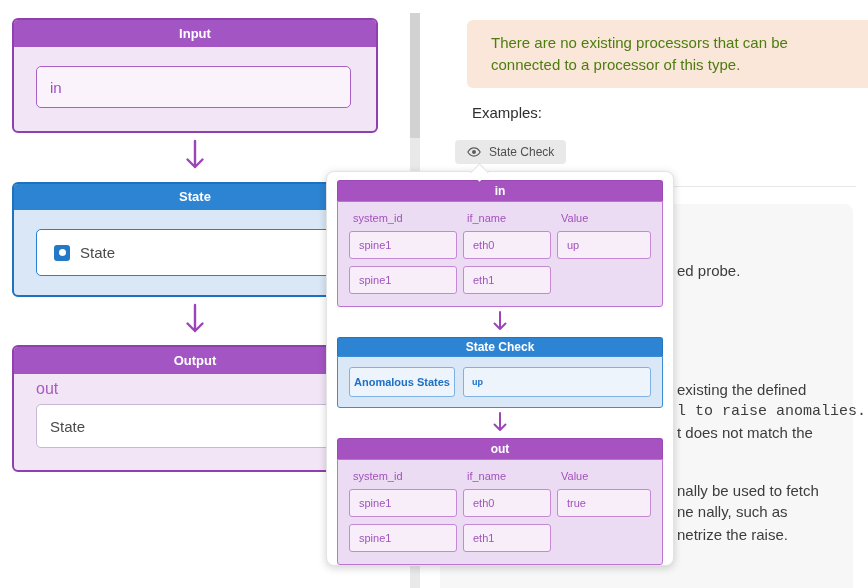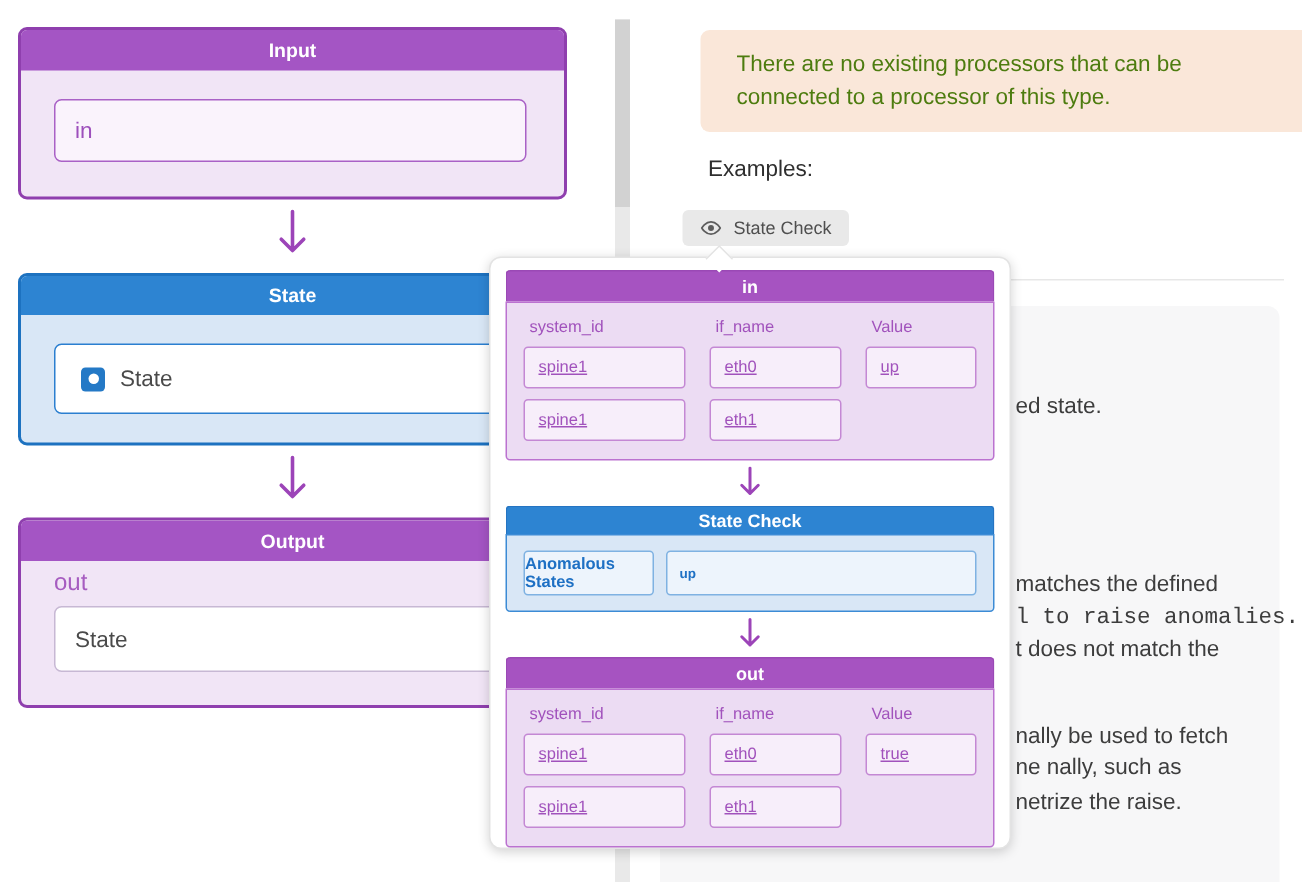--- a/index.html
+++ b/index.html
@@ -54,37 +54,37 @@
   
   .popup{position:absolute;left:326px;top:171px;width:348px;height:395px;background:#fff;
          border:1px solid #e3e3e3;border-radius:8px;box-shadow:0 2px 8px rgba(0,0,0,.18);
          box-sizing:border-box;padding:8px 10px;z-index:10;}
   .popup-notch{position:absolute;left:473px;top:166px;width:12px;height:12px;background:#fff;
          border-left:1px solid #e3e3e3;border-top:1px solid #e3e3e3;transform:rotate(45deg);z-index:11;}
 
   .tbl-head{height:20px;line-height:20px;background:#a653c1;border:1px solid #9a49b5;border-bottom:none;
             border-radius:3px 3px 0 0;color:#fff;font-size:12px;font-weight:bold;text-align:center;}
   .tbl-body{background:#ecdcf3;border:1px solid #bb72d0;border-radius:0 0 3px 3px;padding:10px 11px 12px;}
-  .tbl-cols,.tbl-row{display:grid;grid-template-columns:108px 88px 1fr;gap:16px;}
+  .tbl-cols,.tbl-row{display:grid;grid-template-columns:108px 88px 1fr;gap:6px;}
   .tbl-cols{font-size:11px;color:#a152bc;margin-bottom:6px;}
   .tbl-cols span{padding-left:4px;}
   .tbl-row{margin-top:7px;}
   .tbl-row:first-of-type{margin-top:0;}
   .cell{height:28px;background:#f7eefa;border:1px solid #c488d4;border-radius:3px;box-sizing:border-box;
-        display:flex;align-items:center;padding-left:9px;font-size:11px;color:#a152bc;text-decoration:underline;}
+        display:flex;align-items:center;padding-left:9px;font-size:11px;color:#a152bc;}
 
   .mini-arrow{display:block;margin:4px auto;}
 
   .pr-head{height:18px;line-height:18px;background:#2d84d2;border:1px solid #2574c2;border-bottom:none;
            border-radius:3px 3px 0 0;color:#fff;font-size:12px;font-weight:bold;text-align:center;}
   .pr-body{background:#d9e7f6;border:1px solid #3c8bd5;border-radius:0 0 3px 3px;padding:10px 11px;
            display:flex;gap:8px;}
   .pr-field{height:30px;background:#edf4fc;border:1px solid #7fb2e2;border-radius:3px;box-sizing:border-box;
             display:flex;align-items:center;color:#1e70c4;font-weight:bold;}
-  .pr-field.name{width:87px;justify-content:center;font-size:11px;flex:0 0 auto;}
+  .pr-field.name{width:106px;justify-content:center;font-size:11px;flex:0 0 auto;}
   .pr-field.value{flex:1;font-size:9px;padding-left:8px;}
 </style>
 </head>
 <body>
 
 <div class="screen">
 
   <div class="proc-box" id="input-box">
     <div class="proc-head">Input</div>
   </div>
@@ -130,22 +130,22 @@
     <svg width="14" height="14" viewBox="0 0 24 24">
       <path d="M1.5 12s4-7 10.5-7 10.5 7 10.5 7-4 7-10.5 7S1.5 12 1.5 12z" fill="none" stroke="currentColor" stroke-width="2"></path>
       <circle cx="12" cy="12" r="3.4" fill="currentColor"></circle>
     </svg>
     <span>State Check</span>
   </div>
 
   <div class="divider"></div>
   <div class="doc-panel"></div>
 
-  <span class="frag" id="frag-0">ed state.</span>
-  <span class="frag" id="frag-1">matches the defined</span>
+  <span class="frag" id="frag-0">ed probe.</span>
+  <span class="frag" id="frag-1">existing the defined</span>
   <span class="frag" id="frag-2">l to raise anomalies.</span>
   <span class="frag" id="frag-4">nally be used to fetch</span>
   <span class="frag" id="frag-3">t does not match the</span>
   <span class="frag" id="frag-5">ne nally, such as</span>
   <span class="frag" id="frag-6">netrize the raise.</span>
 
   <div class="popup">
 
     <div>
       <div class="tbl-head">in</div>

